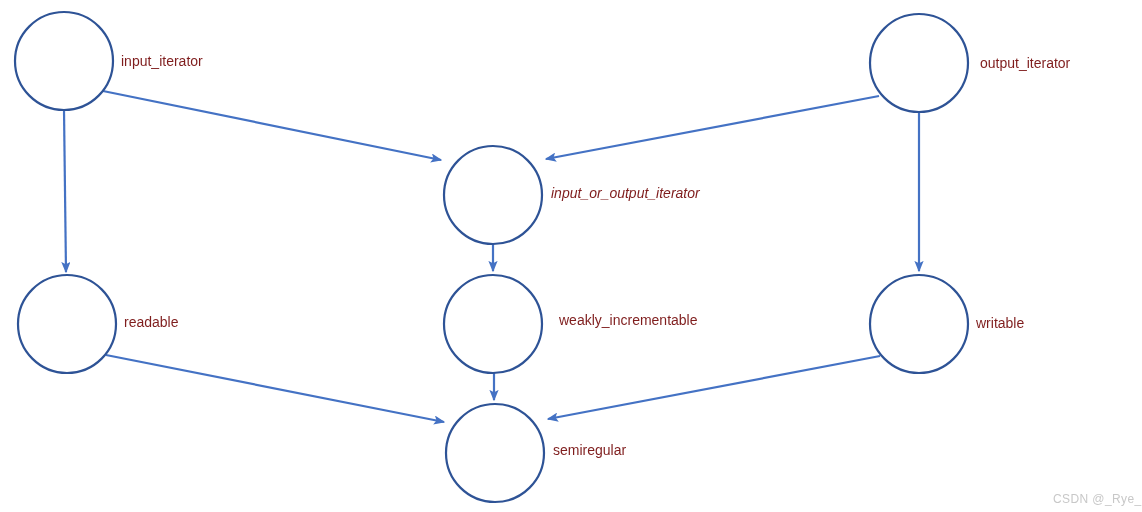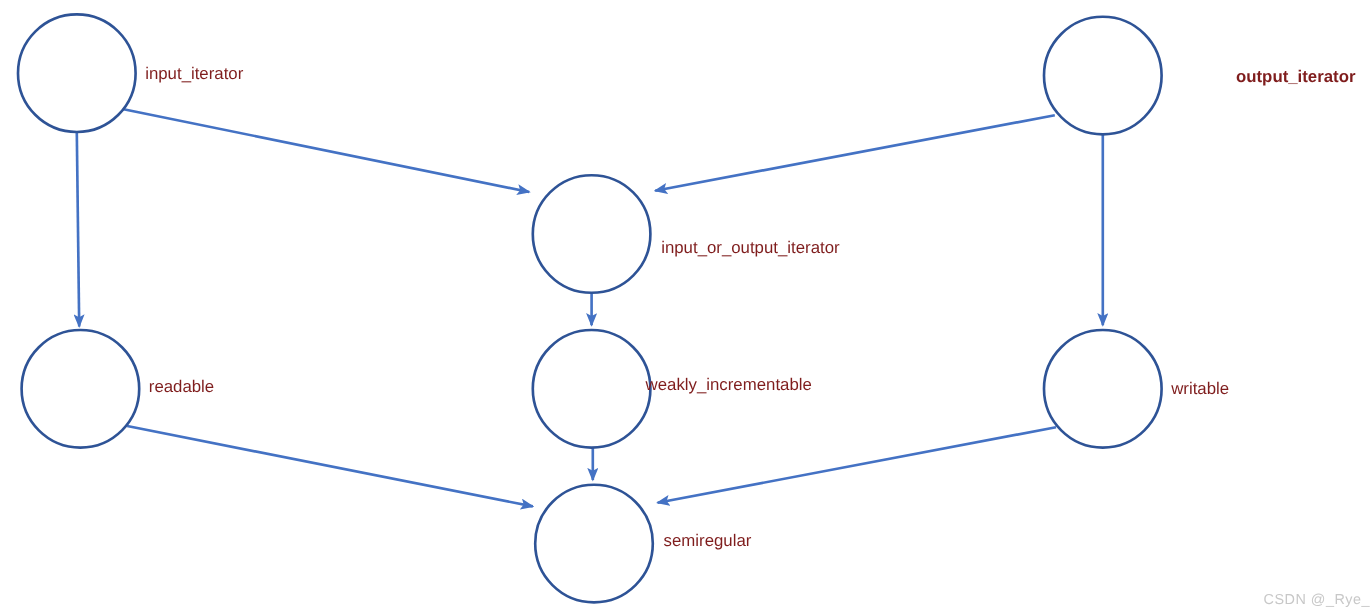--- a/index.html
+++ b/index.html
@@ -79,23 +79,23 @@
         <circle cx="493" cy="195" r="49" class="node-circle" fill="#ffffff" stroke="#2E5396"></circle>
         <circle cx="67" cy="324" r="49" class="node-circle" fill="#ffffff" stroke="#2E5396"></circle>
         <circle cx="493" cy="324" r="49" class="node-circle" fill="#ffffff" stroke="#2E5396"></circle>
         <circle cx="919" cy="324" r="49" class="node-circle" fill="#ffffff" stroke="#2E5396"></circle>
         <circle cx="495" cy="453" r="49" class="node-circle" fill="#ffffff" stroke="#2E5396"></circle>
       </g>
   </svg>
 
   <div id="labels-layer">
       <div class="node-label" style="left: 121px; top: 61px;">input_iterator</div>
-      <div class="node-label" style="left: 1030px; top: 63px; font-weight: bold;">output_iterator</div>
-      <div class="node-label" style="left: 551px; top: 206px;">input_or_output_iterator</div>
+      <div class="node-label" style="left: 980px; top: 63px;">output_iterator</div>
+      <div class="node-label" style="left: 551px; top: 193px; font-style: italic;">input_or_output_iterator</div>
       <div class="node-label" style="left: 124px; top: 322px;">readable</div>
-      <div class="node-label" style="left: 538px; top: 320px;">weakly_incrementable</div>
+      <div class="node-label" style="left: 559px; top: 320px;">weakly_incrementable</div>
       <div class="node-label" style="left: 976px; top: 323px; text-align: right;">writable</div>
       <div class="node-label" style="left: 553px; top: 450px; text-align: right;">semiregular</div>
     </div>
 
   <div class="watermark" style="left: 1053px; top: 492px;">CSDN @_Rye_</div>
 
 </div>
 
 </body></html>

